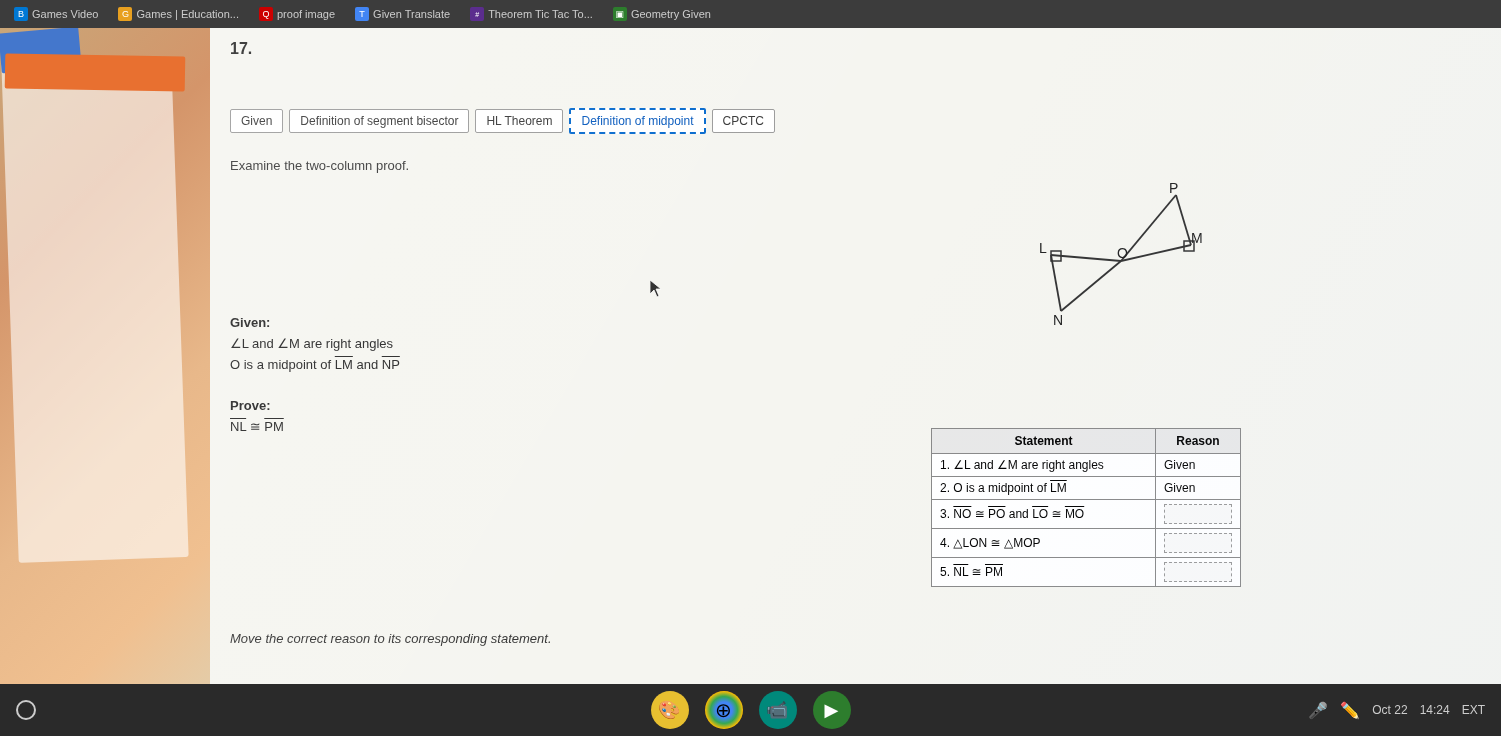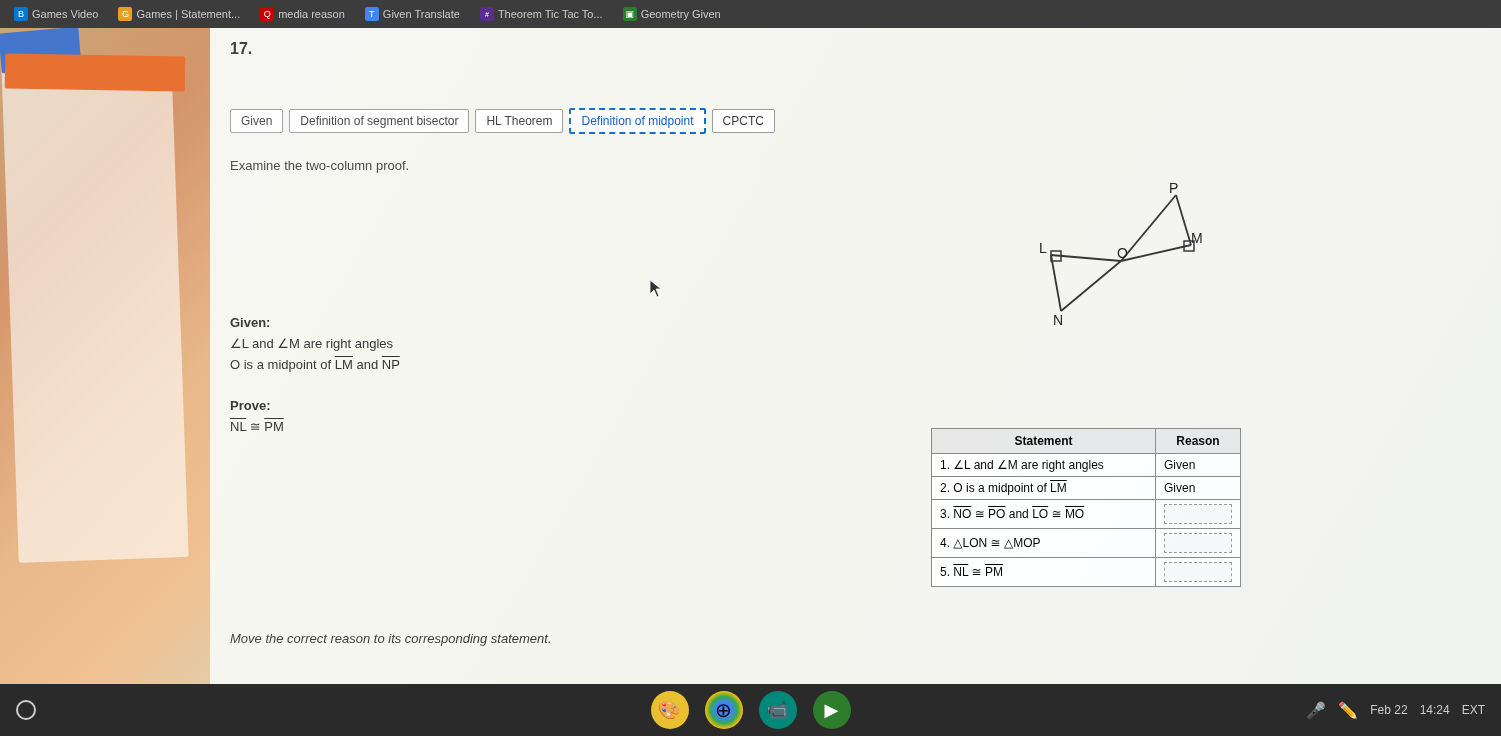--- a/index.html
+++ b/index.html
@@ -315,25 +315,25 @@
   <div class="left-paper"></div>
 </div>
 
 <div class="browser-bar">
   <div class="tab-item">
     <span class="tab-icon icon-bing">B</span>
     <span>Games Video</span>
   </div>
   <div class="tab-item">
     <span class="tab-icon icon-games">G</span>
-    <span>Games | Statement...</span>
+    <span>Games | Education...</span>
   </div>
   <div class="tab-item">
     <span class="tab-icon icon-media">Q</span>
-    <span>media reason</span>
+    <span>proof image</span>
   </div>
   <div class="tab-item">
     <span class="tab-icon icon-translate">T</span>
     <span>Given Translate</span>
   </div>
   <div class="tab-item">
     <span class="tab-icon icon-tictac">#</span>
     <span>Theorem Tic Tac To...</span>
   </div>
   <div class="tab-item">
@@ -467,17 +467,17 @@
       <span>📹</span>
     </div>
     <div class="taskbar-icon-btn t-play">
       <span>▶</span>
     </div>
   </div>
 
   <div class="taskbar-right">
     <span class="mic-icon">🎤</span>
     <span class="pen-icon">✏️</span>
-    <span>Feb 22</span>
+    <span>Oct 22</span>
     <span>14:24</span>
     <span>EXT</span>
   </div>
 </div>
 
 </body></html>

